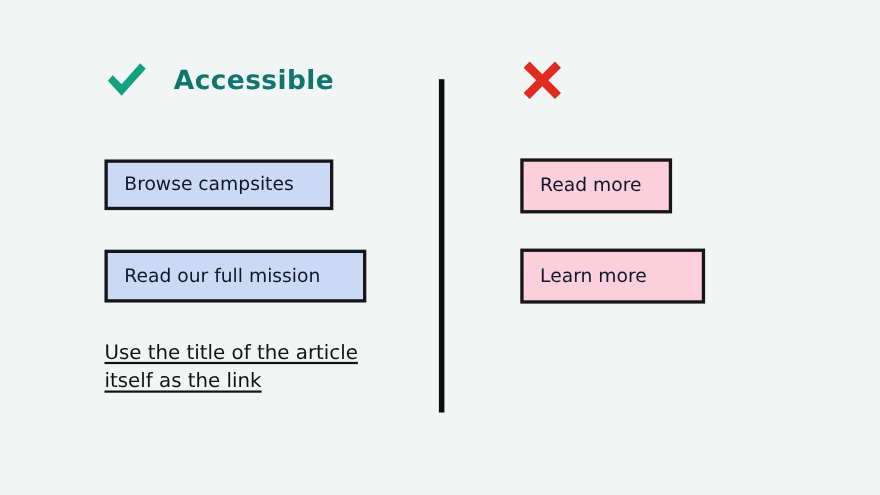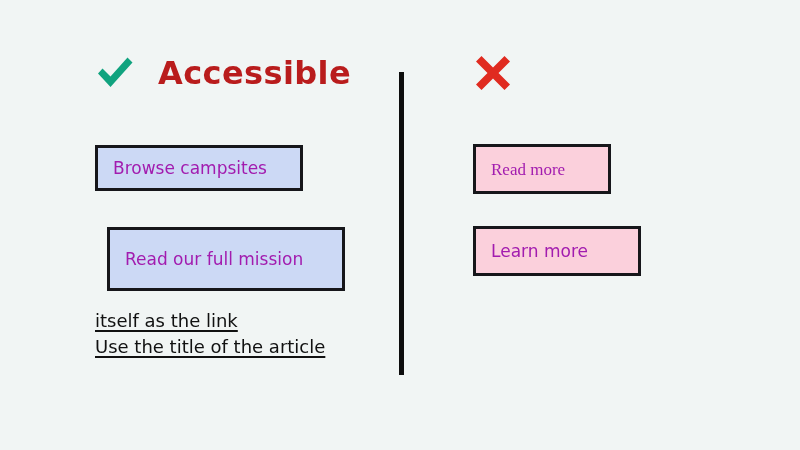--- a/index.html
+++ b/index.html
@@ -52,51 +52,51 @@
     width: 42px;
     height: 42px;
     flex: 0 0 42px;
     display: block;
   }
   .heading-gap-left  { width: 22px; }
   .heading-gap-right { width: 24px; }
 
   .heading-text {
     font-family: "DejaVu Sans", sans-serif;
-    font-size: 32px;
+    font-size: 24px;
     font-weight: 700;
-    color: #b91c1c;
+    color: #0f766e;
     letter-spacing: 0.4px;
     white-space: nowrap;
     line-height: 1;
   }
 
   
   .btn {
     position: absolute;
     box-sizing: border-box;
     border: 3px solid #16161a;
     display: flex;
     align-items: center;
     justify-content: flex-start;
     padding: 0 15px;
     font-family: "DejaVu Sans", sans-serif;
     font-size: 17px;
     font-weight: 400;
-    color: #a21caf;
+    color: #0f172a;
     white-space: nowrap;
     cursor: pointer;
     line-height: 1;
   }
   .btn.blue { background: #ccd9f5; }
   .btn.pink { background: #fbd0dc; }
 
   .btn-b1 { left: 1px;  top: 145px; width: 208px; height: 46px; }
-  .btn-b2 { left: 1px;  top: 227px; width: 238px; height: 64px; margin-left: 12px; }
-  .btn-p1 { left: 1px;  top: 144px; width: 138px; height: 50px; font-family: Liberation Serif, serif; }
+  .btn-b2 { left: 1px;  top: 227px; width: 238px; height: 48px; }
+  .btn-p1 { left: 1px;  top: 144px; width: 138px; height: 50px; }
   .btn-p2 { left: 1px;  top: 226px; width: 168px; height: 50px; }
 
   
   .link-note {
     position: absolute;
     left: 1px;
     top: 308px;
     width: 275px;
     font-family: "DejaVu Sans", sans-serif;
     font-size: 18px;
@@ -131,22 +131,22 @@
 
     <div class="btn blue btn-b1">
       <span>Browse campsites</span>
     </div>
 
     <div class="btn blue btn-b2">
       <span>Read our full mission</span>
     </div>
 
     <div class="link-note">
+      <span class="line">Use the title of the article</span>
       <span class="line">itself as the link</span>
-      <span class="line">Use the title of the article</span>
     </div>
 
   </div>
 
   <div class="column right">
 
     <div class="heading-row">
       <svg class="status-icon" viewBox="0 0 42 42">
         <path d="M9.5 4 L21 15.5 L32.5 4 L38 9.5 L26.5 21 L38 32.5 L32.5 38 L21 26.5 L9.5 38 L4 32.5 L15.5 21 L4 9.5 Z" fill="#e02b20"></path>
       </svg>

